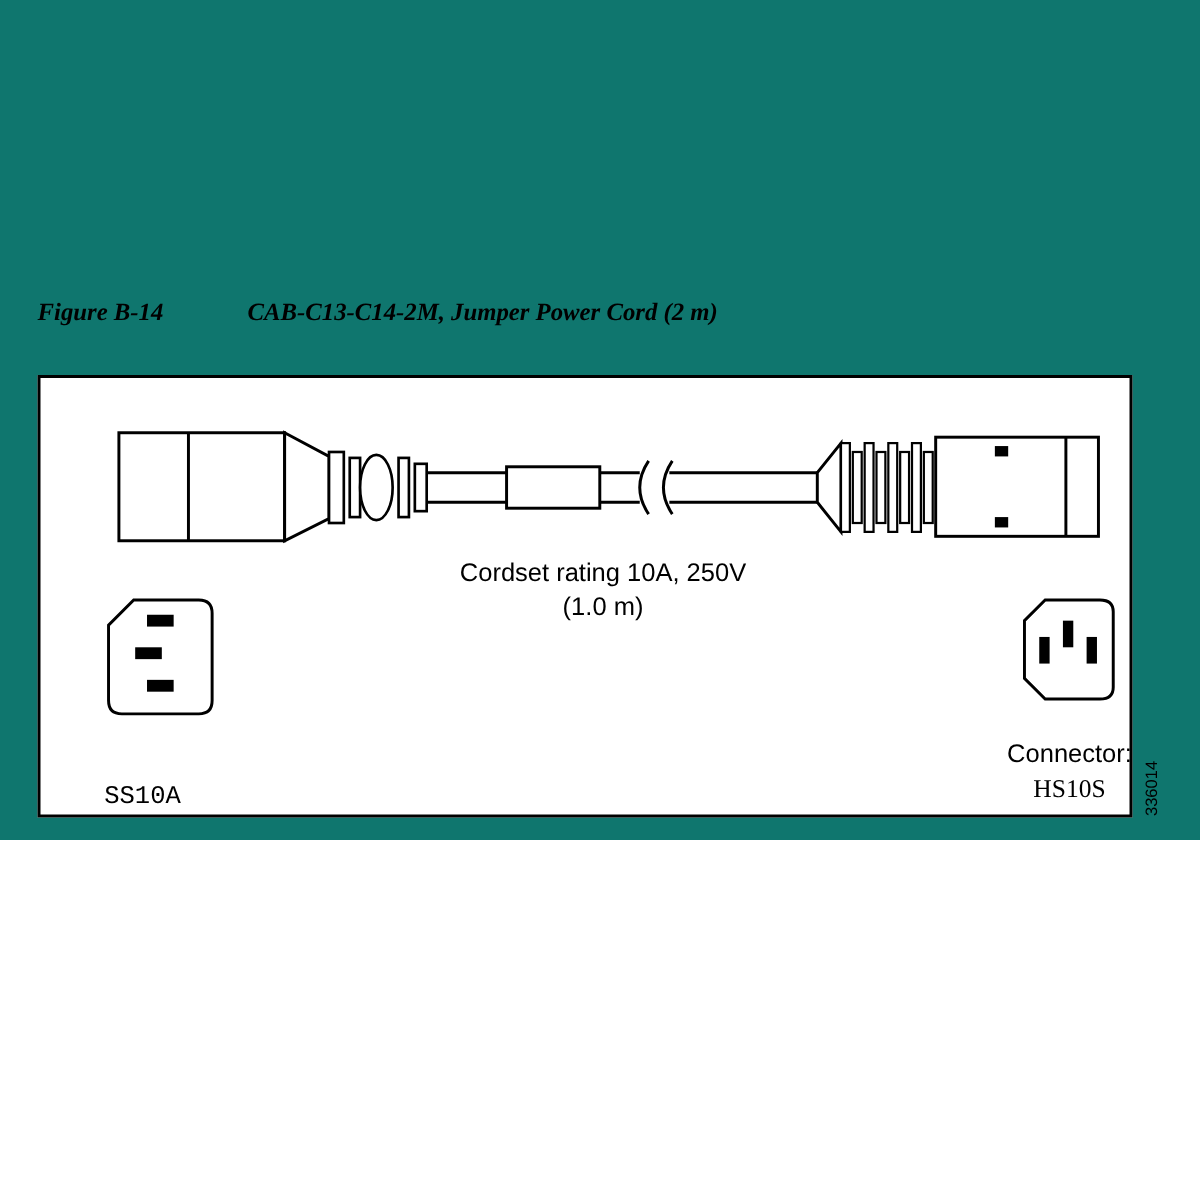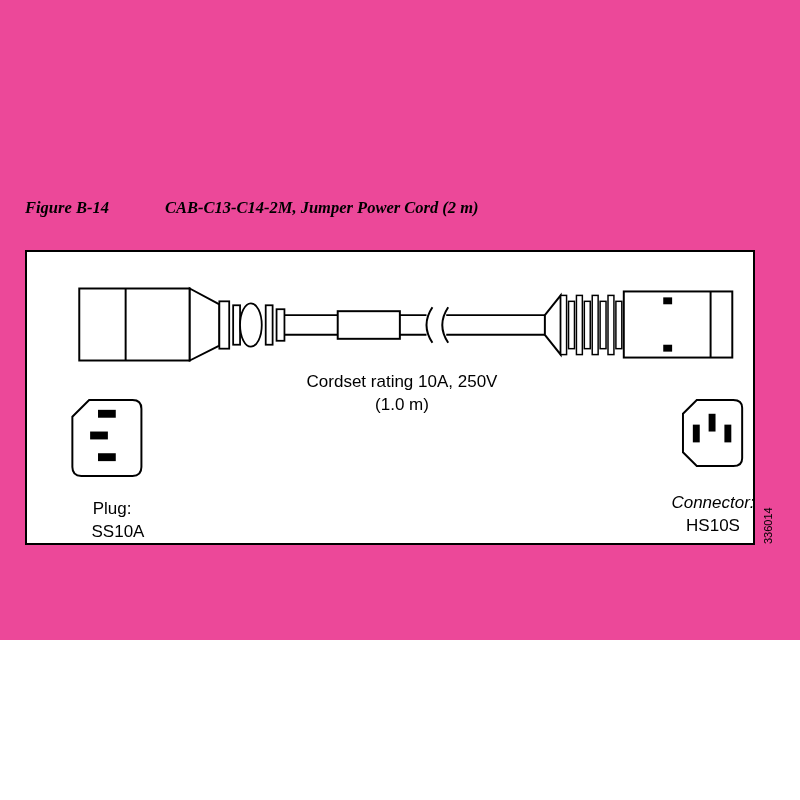--- a/index.html
+++ b/index.html
@@ -1,21 +1,21 @@
 <!DOCTYPE html>
 <html><head>
 <meta charset="utf-8">
 <style>
   * { margin: 0; padding: 0; box-sizing: border-box; }
   html, body { background: #ffffff; }
   .page {
     position: relative;
     width: 800px;
-    height: 640px;
-    background: #ec4899;
+    height: 560px;
+    background: #0f766e;
     overflow: hidden;
     color: #000000;
   }
   .caption {
     position: absolute;
     left: 25px;
     top: 198px;
     width: 740px;
     height: 22px;
     font-family: "Liberation Serif", serif;
@@ -41,23 +41,23 @@
     font-family: "Liberation Sans", sans-serif;
     font-size: 17px;
     line-height: 22px;
     color: #000000;
     text-align: center;
     white-space: nowrap;
   }
   .rating-l1 { left: 220px; top: 119px; width: 310px; }
   .rating-l2 { left: 220px; top: 142px; width: 310px; }
   .plug-l1   { left: 25px;  top: 246px; width: 120px; }
-  .plug-l2   { left: 31px;  top: 269px; width: 120px; }
-  .conn-l1   { left: 606px; top: 240px; width: 160px; font-style: italic; }
-  .conn-l2   { left: 606px; top: 263px; width: 160px; }
+  .plug-l2   { left: 8px;  top: 269px; width: 120px; font-family: Liberation Mono, monospace; }
+  .conn-l1   { left: 606px; top: 240px; width: 160px; }
+  .conn-l2   { left: 606px; top: 263px; width: 160px; font-family: Liberation Serif, serif; }
   .part-number {
     position: absolute;
     left: 762px;
     top: 544px;
     transform: rotate(-90deg);
     transform-origin: 0 0;
     font-family: "Liberation Sans", sans-serif;
     font-size: 11px;
     color: #000000;
     white-space: nowrap;
@@ -129,21 +129,20 @@
         <path d="M 676,150 L 713,150 Q 722,150 722,158 L 722,209 Q 722,217 713,217 L 676,217 L 662,203 L 662,164 Z" fill="#ffffff"></path>
         <rect x="672" y="175" width="7" height="18" fill="#000000" stroke="none"></rect>
         <rect x="688" y="164" width="7" height="18" fill="#000000" stroke="none"></rect>
         <rect x="704" y="175" width="7" height="18" fill="#000000" stroke="none"></rect>
       </g>
     </svg>
 
     <div class="diagram-label rating-l1">Cordset rating 10A, 250V</div>
     <div class="diagram-label rating-l2">(1.0 m)</div>
 
-    <div class="diagram-label plug-l1">Plug:</div>
     <div class="diagram-label plug-l2">SS10A</div>
 
     <div class="diagram-label conn-l1">Connector:</div>
     <div class="diagram-label conn-l2">HS10S</div>
   </div>
 
   <div class="part-number">336014</div>
 
 </div>
 

